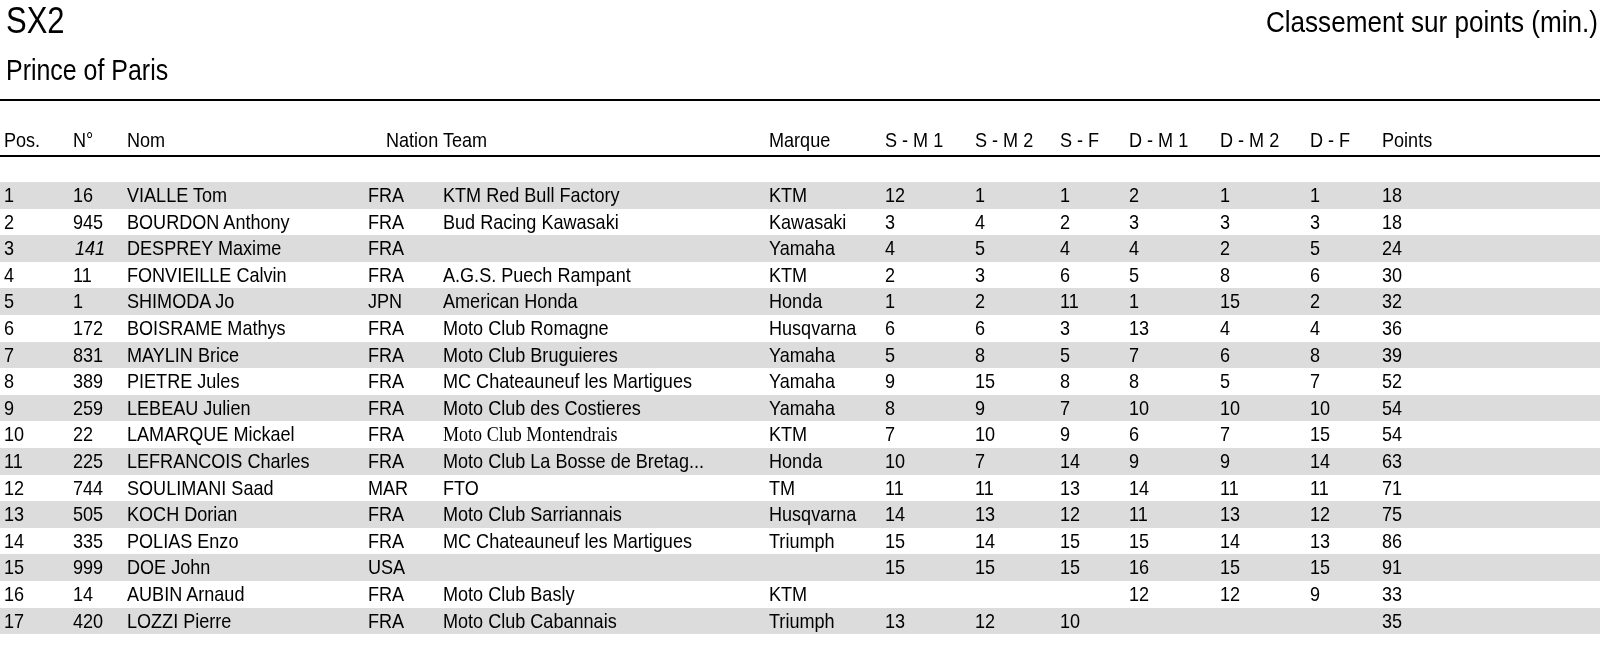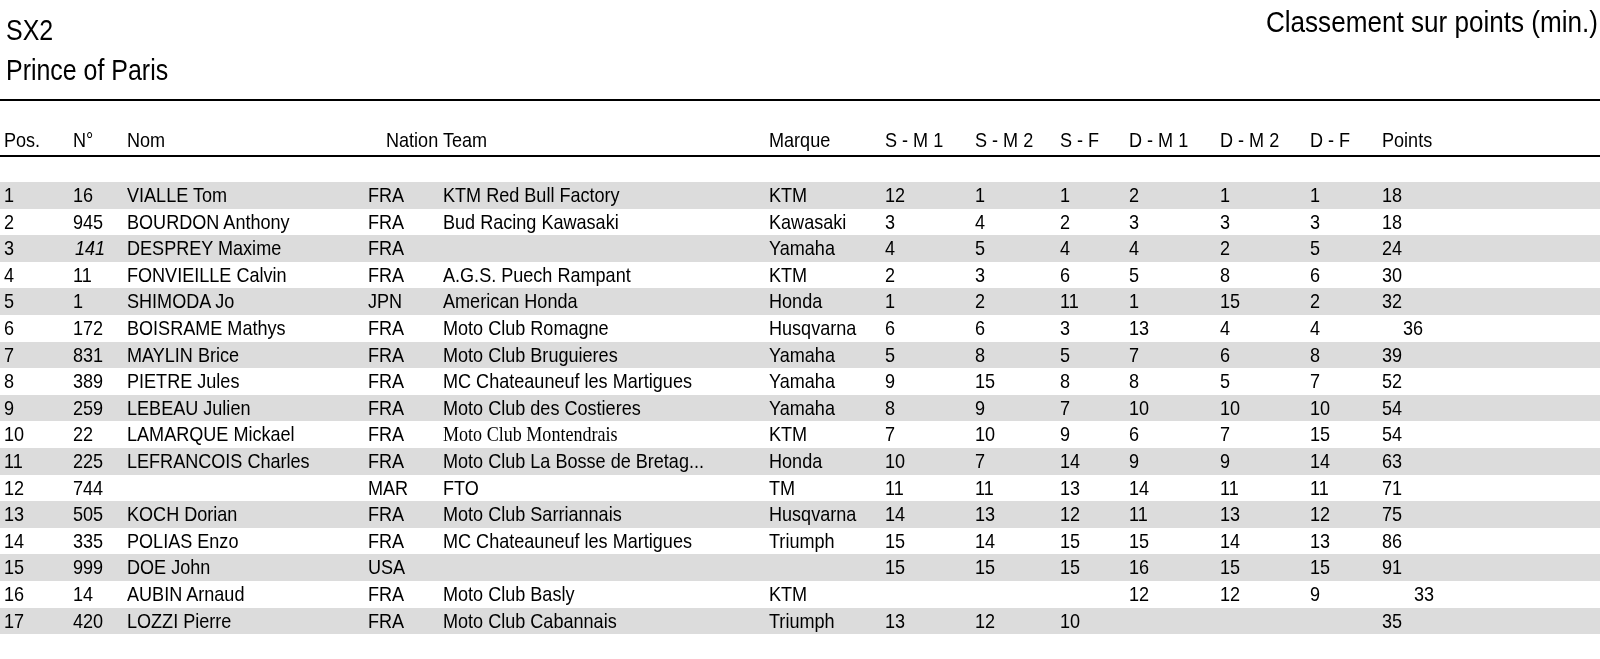--- a/index.html
+++ b/index.html
@@ -1,21 +1,21 @@
 <!DOCTYPE html>
 <html><head>
 <meta charset="utf-8">
 <style>
   html, body { margin: 0; padding: 0; background: #ffffff; }
   body {
     width: 1600px; height: 659px; overflow: hidden; position: relative;
     font-family: "Liberation Sans", sans-serif; color: #000;
   }
   .cond { display: inline-block; transform: scaleX(0.86); transform-origin: left center; white-space: nowrap; }
-  .title-left { position: absolute; left: 6px; top: 12px; font-size: 29px; line-height: 36px; }
+  .title-left { position: absolute; left: 6px; top: 3px; font-size: 36px; line-height: 36px; }
   .subtitle { position: absolute; left: 6px; top: 52px; font-size: 29px; line-height: 36px; }
   .title-right { position: absolute; right: 2px; top: 4px; font-size: 29px; line-height: 36px; text-align: right; }
   .rule-top { position: absolute; left: 0; width: 1600px; top: 99px; height: 0; border-top: 2px solid #000; }
   .rule-head { position: absolute; left: 0; width: 1600px; top: 155px; height: 0; border-top: 2px solid #000; }
   .header { position: absolute; left: 0; top: 126px; width: 1600px; height: 28px; font-size: 21px; line-height: 28px; }
   .cell { position: absolute; top: 0; white-space: nowrap; }
   .rows { position: absolute; left: 0; top: 182px; width: 1600px; }
   .row { position: relative; height: 26.6px; font-size: 21px; line-height: 26.6px; }
   .row.shade { background: #dcdcdc; }
   .row .cell { top: 0; }
@@ -128,21 +128,21 @@
       <div class="cell" style="left: 127px;"><span class="cond">BOISRAME Mathys</span></div>
       <div class="cell" style="left: 368px;"><span class="cond">FRA</span></div>
       <div class="cell" style="left: 443px;"><span class="cond">Moto Club Romagne</span></div>
       <div class="cell" style="left: 769px;"><span class="cond">Husqvarna</span></div>
       <div class="cell" style="left: 885px;"><span class="cond">6</span></div>
       <div class="cell" style="left: 975px;"><span class="cond">6</span></div>
       <div class="cell" style="left: 1060px;"><span class="cond">3</span></div>
       <div class="cell" style="left: 1129px;"><span class="cond">13</span></div>
       <div class="cell" style="left: 1220px;"><span class="cond">4</span></div>
       <div class="cell" style="left: 1310px;"><span class="cond">4</span></div>
-      <div class="cell" style="left: 1382px; margin-left: 21px;"><span class="cond">36</span></div>
+      <div class="cell" style="left: 1382px;"><span class="cond">36</span></div>
     </div>
     <div class="row shade">
       <div class="cell" style="left: 4px;"><span class="cond">7</span></div>
       <div class="cell" style="left: 73px;"><span class="cond">831</span></div>
       <div class="cell" style="left: 127px;"><span class="cond">MAYLIN Brice</span></div>
       <div class="cell" style="left: 368px;"><span class="cond">FRA</span></div>
       <div class="cell" style="left: 443px;"><span class="cond">Moto Club Bruguieres</span></div>
       <div class="cell" style="left: 769px;"><span class="cond">Yamaha</span></div>
       <div class="cell" style="left: 885px;"><span class="cond">5</span></div>
       <div class="cell" style="left: 975px;"><span class="cond">8</span></div>
@@ -208,20 +208,21 @@
       <div class="cell" style="left: 975px;"><span class="cond">7</span></div>
       <div class="cell" style="left: 1060px;"><span class="cond">14</span></div>
       <div class="cell" style="left: 1129px;"><span class="cond">9</span></div>
       <div class="cell" style="left: 1220px;"><span class="cond">9</span></div>
       <div class="cell" style="left: 1310px;"><span class="cond">14</span></div>
       <div class="cell" style="left: 1382px;"><span class="cond">63</span></div>
     </div>
     <div class="row">
       <div class="cell" style="left: 4px;"><span class="cond">12</span></div>
       <div class="cell" style="left: 73px;"><span class="cond">744</span></div>
+      <div class="cell" style="left: 127px;"><span class="cond">SOULIMANI Saad</span></div>
       <div class="cell" style="left: 368px;"><span class="cond">MAR</span></div>
       <div class="cell" style="left: 443px;"><span class="cond">FTO</span></div>
       <div class="cell" style="left: 769px;"><span class="cond">TM</span></div>
       <div class="cell" style="left: 885px;"><span class="cond">11</span></div>
       <div class="cell" style="left: 975px;"><span class="cond">11</span></div>
       <div class="cell" style="left: 1060px;"><span class="cond">13</span></div>
       <div class="cell" style="left: 1129px;"><span class="cond">14</span></div>
       <div class="cell" style="left: 1220px;"><span class="cond">11</span></div>
       <div class="cell" style="left: 1310px;"><span class="cond">11</span></div>
       <div class="cell" style="left: 1382px;"><span class="cond">71</span></div>
@@ -277,21 +278,21 @@
       <div class="cell" style="left: 127px;"><span class="cond">AUBIN Arnaud</span></div>
       <div class="cell" style="left: 368px;"><span class="cond">FRA</span></div>
       <div class="cell" style="left: 443px;"><span class="cond">Moto Club Basly</span></div>
       <div class="cell" style="left: 769px;"><span class="cond">KTM</span></div>
       <div class="cell" style="left: 885px;"><span class="cond"></span></div>
       <div class="cell" style="left: 975px;"><span class="cond"></span></div>
       <div class="cell" style="left: 1060px;"><span class="cond"></span></div>
       <div class="cell" style="left: 1129px;"><span class="cond">12</span></div>
       <div class="cell" style="left: 1220px;"><span class="cond">12</span></div>
       <div class="cell" style="left: 1310px;"><span class="cond">9</span></div>
-      <div class="cell" style="left: 1382px; margin-left: 32px;"><span class="cond">33</span></div>
+      <div class="cell" style="left: 1382px;"><span class="cond">33</span></div>
     </div>
     <div class="row shade">
       <div class="cell" style="left: 4px;"><span class="cond">17</span></div>
       <div class="cell" style="left: 73px;"><span class="cond">420</span></div>
       <div class="cell" style="left: 127px;"><span class="cond">LOZZI Pierre</span></div>
       <div class="cell" style="left: 368px;"><span class="cond">FRA</span></div>
       <div class="cell" style="left: 443px;"><span class="cond">Moto Club Cabannais</span></div>
       <div class="cell" style="left: 769px;"><span class="cond">Triumph</span></div>
       <div class="cell" style="left: 885px;"><span class="cond">13</span></div>
       <div class="cell" style="left: 975px;"><span class="cond">12</span></div>

